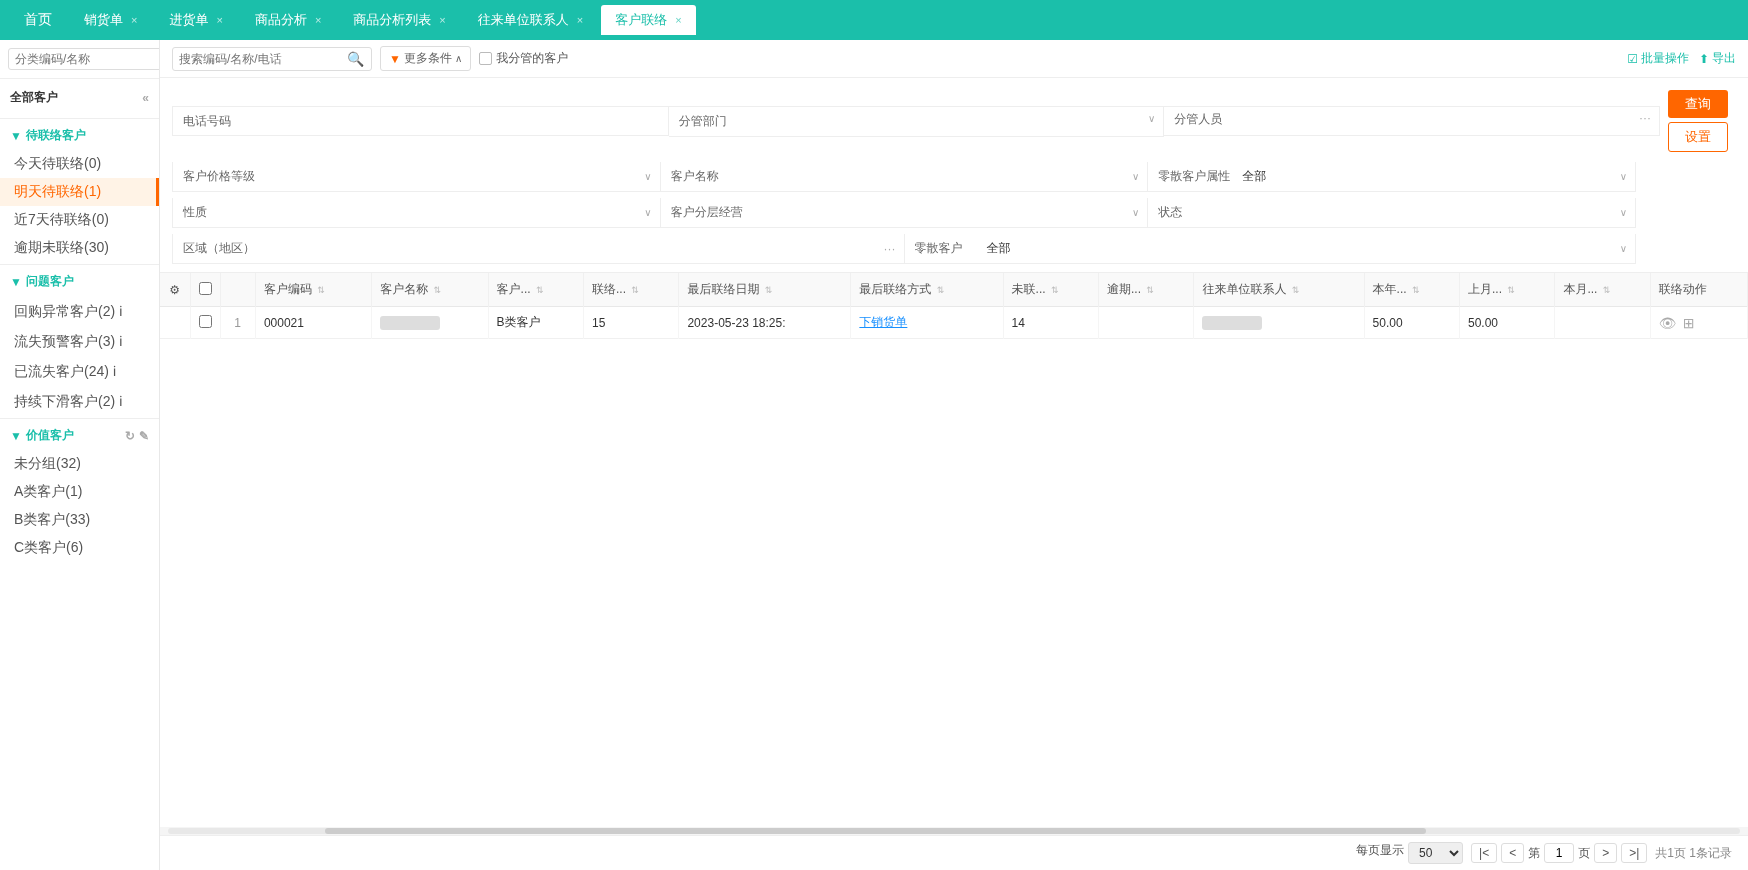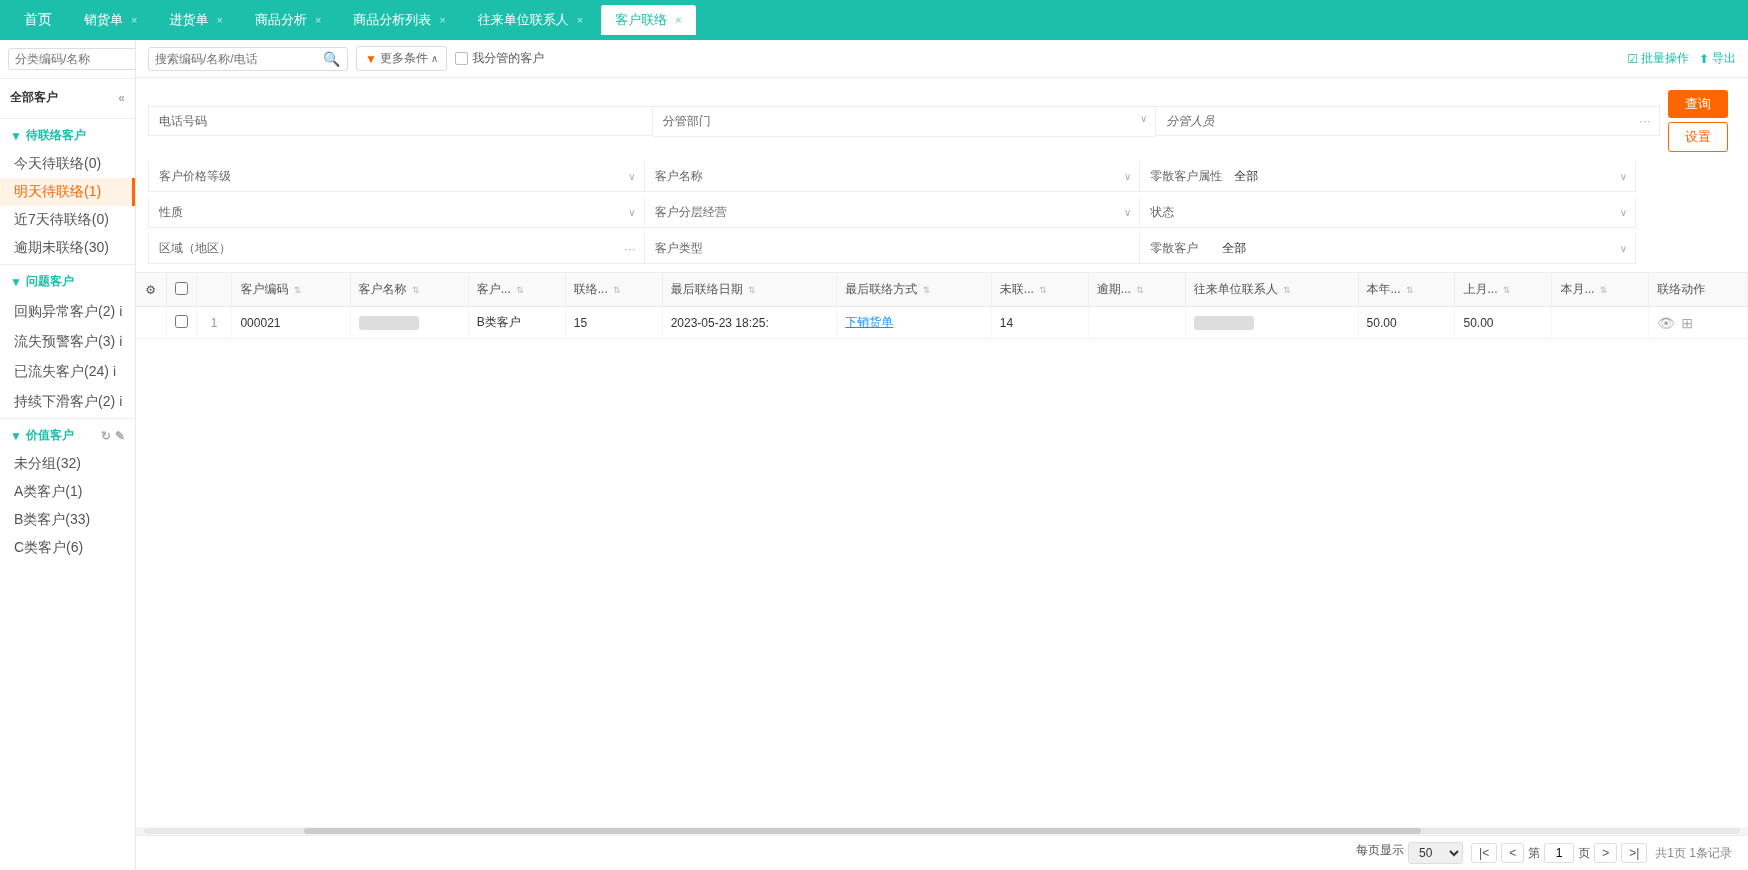--- a/index.html
+++ b/index.html
@@ -9,21 +9,21 @@
     .top-nav { background: #1bbfaa; height: 40px; display: flex; align-items: center; padding: 0 10px; gap: 4px; }
     .nav-item { color: #fff; padding: 6px 14px; cursor: pointer; font-size: 13px; white-space: nowrap; display: flex; align-items: center; gap: 4px; border-radius: 3px 3px 0 0; }
     .nav-item.active { background: #fff; color: #1bbfaa; }
     .nav-item .close-x { font-size: 11px; color: inherit; margin-left: 4px; opacity: 0.7; }
     .nav-home { color: #fff; font-size: 14px; padding: 6px 14px; cursor: pointer; }
 
     
     .main-layout { display: flex; height: calc(870px - 40px); }
 
     
-    .sidebar { width: 136px; background: #fff; border-right: 1px solid #e8e8e8; display: flex; flex-direction: column; overflow-y: auto; flex-shrink: 0; }
+    .sidebar { width: 160px; background: #fff; border-right: 1px solid #e8e8e8; display: flex; flex-direction: column; overflow-y: auto; flex-shrink: 0; }
     .sidebar-search { display: flex; align-items: center; padding: 8px 8px; border-bottom: 1px solid #eee; }
     .sidebar-search input { flex: 1; border: 1px solid #ddd; border-radius: 3px; padding: 3px 6px; font-size: 12px; color: #999; }
     .sidebar-section { padding: 4px 0; }
     .sidebar-title { display: flex; align-items: center; justify-content: space-between; padding: 6px 10px; font-weight: bold; font-size: 12px; color: #333; cursor: pointer; }
     .sidebar-item { padding: 5px 10px 5px 14px; font-size: 14px; color: #555; cursor: pointer; white-space: nowrap; }
     .sidebar-item.active { background: #fff3e6; color: #f60; border-right: 3px solid #f60; }
     .sidebar-group-title { padding: 6px 10px; font-size: 12px; color: #1bbfaa; font-weight: bold; display: flex; align-items: center; gap: 4px; cursor: pointer; }
     .section-divider { height: 1px; background: #eee; margin: 2px 0; }
 
     
@@ -196,21 +196,21 @@
       <div class="filter-row">
         <div style="flex:1;display:flex;border:1px solid #eee;padding:4px 10px;align-items:center;min-height:30px;">
           <span class="filter-label">电话号码</span>
           <span class="filter-value"></span>
         </div>
         <div style="flex:1;display:flex;border:1px solid #eee;border-left:none;padding:6px 10px;align-items:flex-start;position:relative;min-height:30px;">
           <span class="filter-label">分管部门</span>
           <span class="filter-value"></span>
           <span class="filter-dropdown">∨</span>
         </div>
-        <div style="flex:1;display:flex;border:1px solid #eee;border-left:none;padding:4px 10px;align-items:center;position:relative;min-height:30px;font-style:italic;">
+        <div style="flex:1;display:flex;border:1px solid #eee;border-left:none;padding:4px 10px;position:relative;min-height:30px;">
           <span class="filter-label">分管人员</span>
           <span class="filter-value"></span>
           <span class="filter-dots">···</span>
         </div>
         <div style="display:flex;flex-direction:column;gap:4px;padding:4px 8px;">
           <button class="btn-query">查询</button>
           <button class="btn-set">设置</button>
         </div>
       </div>
 
@@ -250,24 +250,20 @@
           <span class="filter-dropdown">∨</span>
         </div>
         <div style="width:100px;"></div>
       </div>
 
       <div class="filter-row">
         <div style="flex:1;display:flex;border:1px solid #eee;border-top:none;padding:4px 10px;align-items:center;position:relative;min-height:30px;">
           <span class="filter-label">区域（地区）</span>
           <span class="filter-value"></span>
           <span class="filter-dots">···</span>
-        </div>
-        <div style="flex:1;display:flex;border:1px solid #eee;border-top:none;border-left:none;padding:4px 10px;align-items:center;position:relative;min-height:30px;">
-          <span class="filter-label">客户类型</span>
-          <span class="filter-value"></span>
         </div>
         <div style="flex:1;display:flex;border:1px solid #eee;border-top:none;border-left:none;padding:4px 10px;align-items:center;position:relative;min-height:30px;">
           <span class="filter-label">零散客户</span>
           <span style="font-size:12px;margin-left:4px;color:#333;">全部</span>
           <span class="filter-dropdown">∨</span>
         </div>
         <div style="width:100px;"></div>
       </div>
     </div>
 

